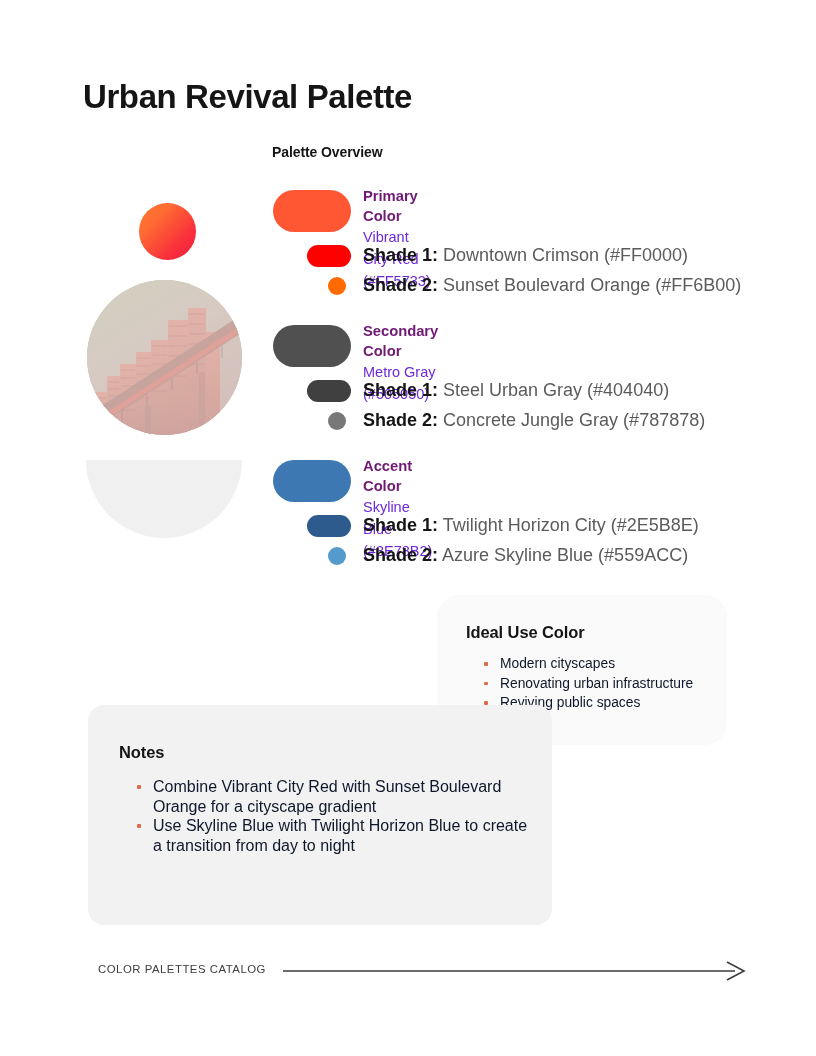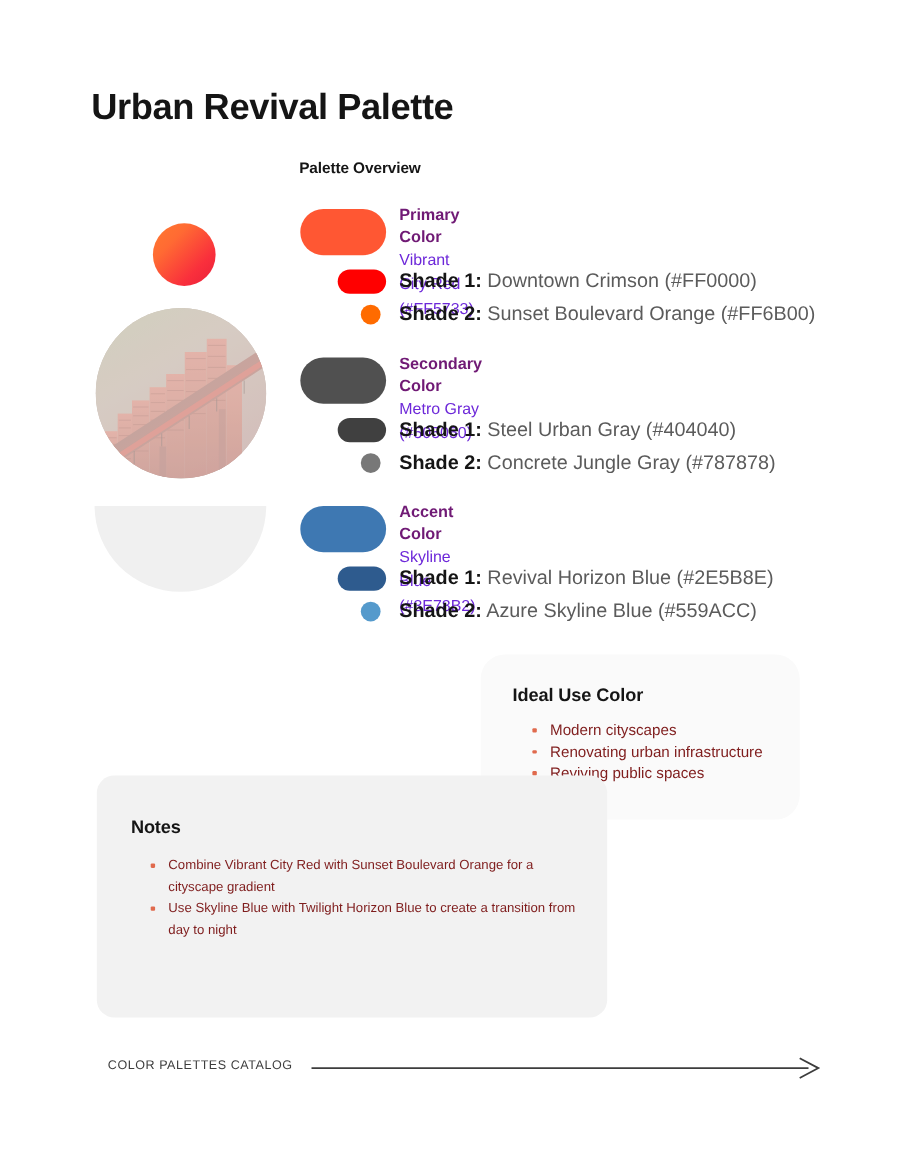--- a/index.html
+++ b/index.html
@@ -184,25 +184,25 @@
     padding: 0;
     list-style: none;
   }
   .card-usecases .bullet-list { left: 45px; top: 59px; width: 235px; }
   .card-notes    .bullet-list { left: 47px; top: 72px; width: 400px; }
 
   .bullet-list li {
     position: relative;
     padding-left: 18px;
     font-size: 13.8px;
-    color: #7f1d1d;
+    color: #0f172a;
     line-height: 19.5px;
     margin-bottom: 0px;
   }
-  .card-notes .bullet-list li { margin-bottom: 0px; font-size: 12px; line-height: 19.6px; }
+  .card-notes .bullet-list li { margin-bottom: 0px; font-size: 16px; line-height: 19.6px; }
   .bullet-list li .dot {
     position: absolute;
     left: 2px;
     top: 8px;
     width: 3.5px;
     height: 3.5px;
     background: #e06a4d;
     border-radius: 1px;
   }
 
@@ -336,21 +336,21 @@
   <div class="palette-group group-accent">
     <div class="group-main-row">
       <div class="swatch-main" style="background:#3E78B2"></div>
       <div class="group-text">
         <div class="group-name">Accent Color</div>
         <div class="group-desc">Skyline Blue (#3E78B2)</div>
       </div>
     </div>
     <div class="shade-row r1">
       <div class="swatch-shade1" style="background:#2E5B8E"></div>
-      <div class="shade-text"><span class="shade-label">Shade 1:</span><span> Revival Horizon Blue (#2E5B8E)</span></div>
+      <div class="shade-text"><span class="shade-label">Shade 1:</span><span> Twilight Horizon City (#2E5B8E)</span></div>
     </div>
     <div class="shade-row r2">
       <div class="swatch-shade2" style="background:#559ACC"></div>
       <div class="shade-text"><span class="shade-label">Shade 2:</span><span> Azure Skyline Blue (#559ACC)</span></div>
     </div>
   </div>
 
   <div class="card-usecases">
     <div class="card-title">Ideal Use Color</div>
     <ul class="bullet-list">

